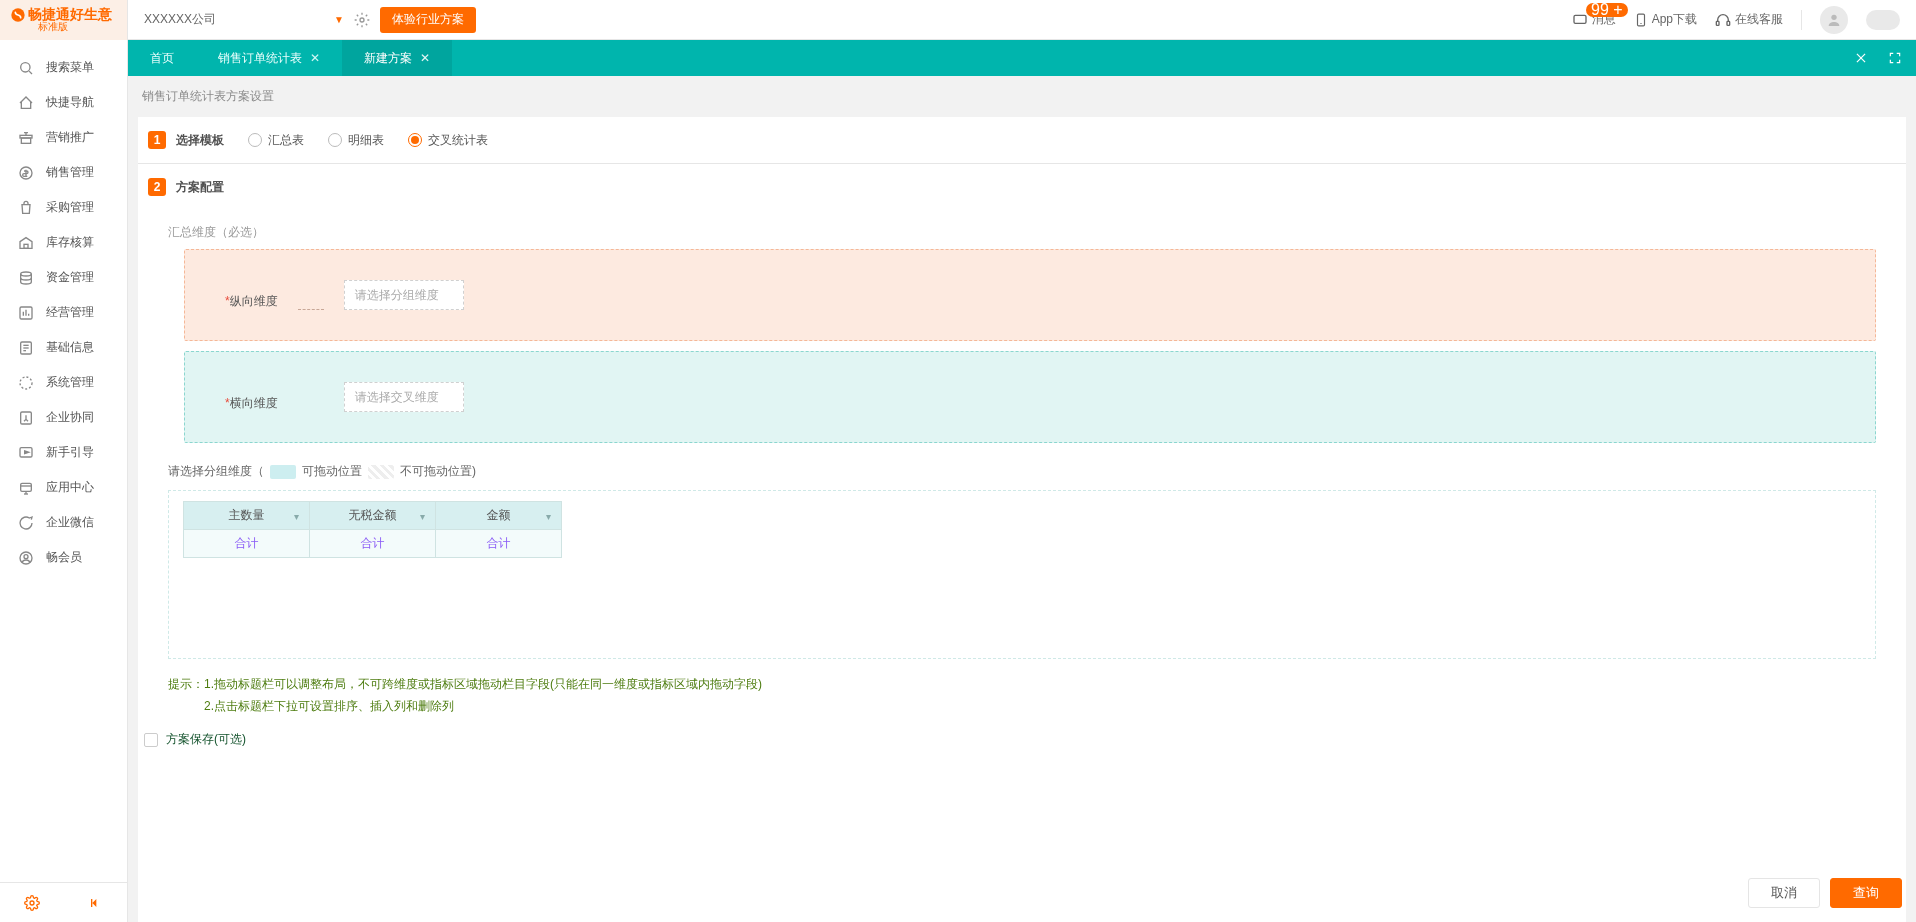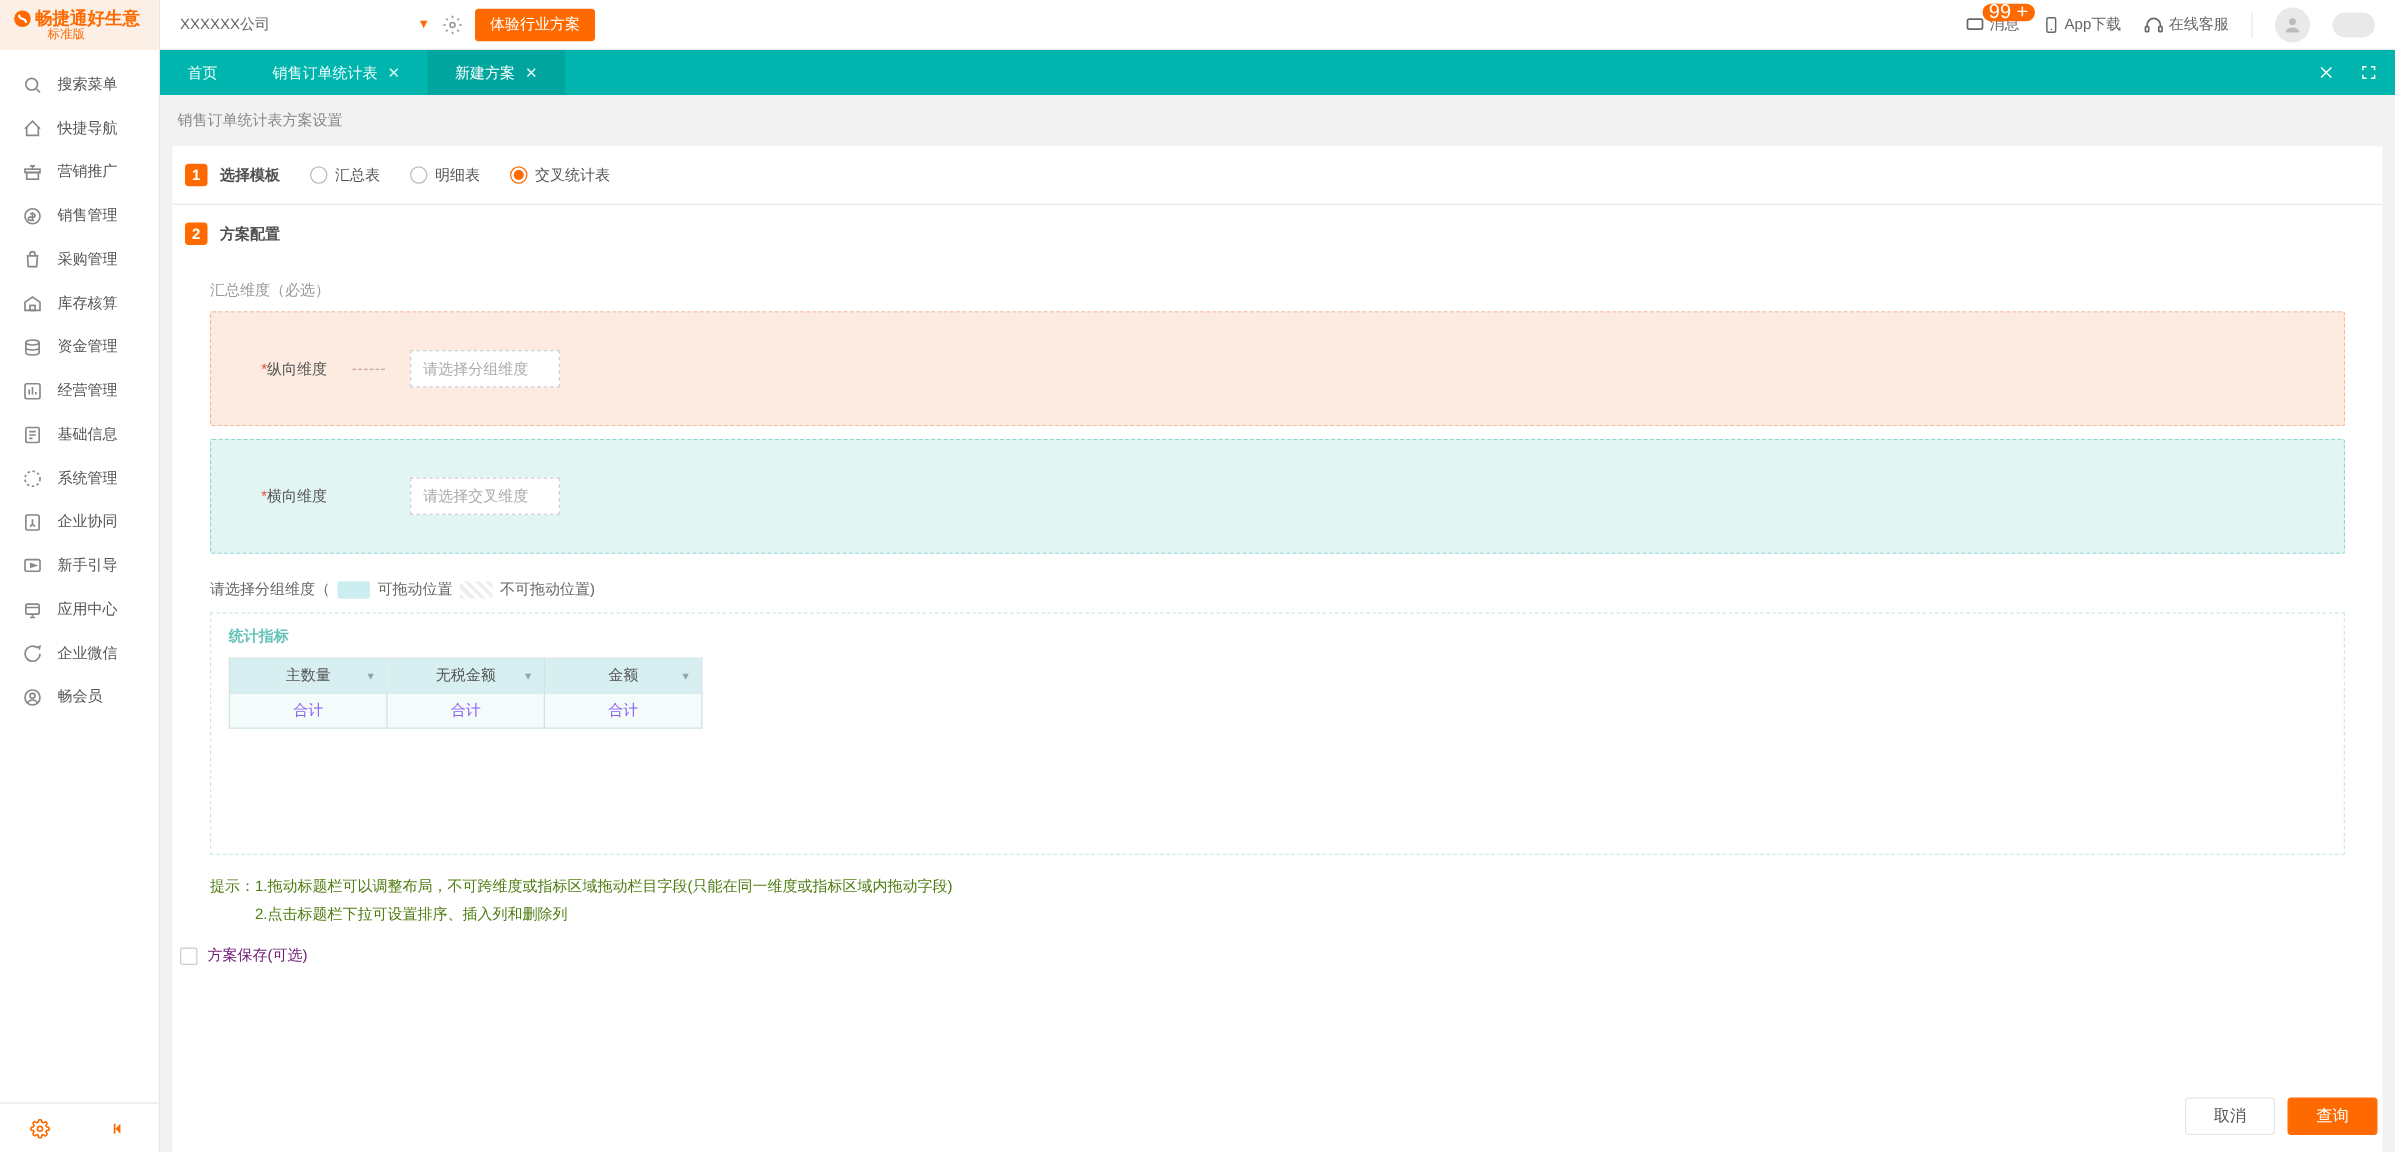--- a/index.html
+++ b/index.html
@@ -65,21 +65,21 @@
   .step-badge { width:18px; height:18px; background:var(--brand-orange); color:#fff; display:inline-flex; align-items:center; justify-content:center; border-radius:3px; font-size:12px; font-weight:700;}
   .step-label { font-weight:700; color:#505050;}
   .radio-group { display:flex; gap:24px; margin-left:14px;}
   .radio { display:flex; align-items:center; gap:6px; cursor:pointer; color:#555;}
   .radio .dot { width:14px; height:14px; border-radius:50%; border:1px solid #bbb; display:inline-flex; align-items:center; justify-content:center;}
   .radio.sel .dot { border-color:var(--brand-orange);}
   .radio.sel .dot::after { content:""; width:8px; height:8px; background:var(--brand-orange); border-radius:50%;}
 
   .cfg { padding:0 30px;}
   .cfg-title { color:#999; margin:14px 0 8px 0;}
-  .dim-box { border:1px dashed; padding:30px 10px 30px 40px; display:flex; align-items:center; gap:20px; border-radius:2px; margin-bottom:10px;}
+  .dim-box { border:1px dashed; padding:30px 10px 30px 40px; display:flex; align-items:flex-end; gap:20px; border-radius:2px; margin-bottom:10px;margin-left:16px;}
   .dim-box.vert { background:#fdeae0; border-color:#f5b797;}
   .dim-box.horz { background:#e1f5f3; border-color:#8bd6cf;}
   .req-star { color:#e74c3c;}
   .dim-label { color:#555;}
   .dash-line { width:26px; height:0; border-top:1px dashed #c8a797;}
   .dim-input { width:120px; height:30px; border:1px dashed #d0d0d0; background:#fff; display:flex; align-items:center; padding:0 10px; color:#aaa;}
 
   .legend-row { display:flex; align-items:center; gap:6px; color:#666; margin:20px 0 10px 0;}
   .sw { width:26px; height:14px; display:inline-block; border-radius:2px;}
   .sw.drag { background:#cdeef0;}
@@ -89,21 +89,21 @@
   .stat-title { color:#67c4ba; font-weight:700; margin-bottom:8px;}
   .stat-table { border-collapse:collapse;}
   .stat-table th, .stat-table td { border:1px solid #cfe3e2; font-weight:400;}
   .stat-table th { background:#d7eff0; height:28px; width:126px; position:relative; color:#555; cursor:pointer;}
   .th-caret { position:absolute; right:10px; top:50%; transform:translateY(-50%); color:#8aa; font-size:10px;}
   .stat-table td { background:#f3fbfb; height:28px; text-align:center; color:#8b5cf6; }
 
   .hints { color:#4d7c0f; margin-top:14px; line-height:22px; display:flex; gap:0;}
   .hint-lines { display:flex; flex-direction:column;}
 
-  .save-row { padding:14px 6px; display:flex; align-items:center; gap:8px; color:#701a75;}
+  .save-row { padding:14px 6px; display:flex; align-items:center; gap:8px; color:#14532d;}
   .chk { width:14px; height:14px; border:1px solid #ccc; border-radius:2px; display:inline-block; cursor:pointer;}
 
   
   .footer-actions { position:absolute; right:14px; bottom:14px; display:flex; gap:10px; }
   .btn { height:30px; padding:0 22px; border-radius:3px; border:1px solid var(--border); background:#fff; color:#555; cursor:pointer; font-size:13px;}
   .btn.primary { background:var(--brand-orange); border-color:var(--brand-orange); color:#fff;}
 
   svg { display:block; }
 </style>
 </head>
@@ -411,21 +411,20 @@
 
           <div class="legend-row">
             <span>请选择分组维度（</span>
             <span class="sw drag"></span>
             <span>可拖动位置</span>
             <span class="sw nodrag"></span>
             <span>不可拖动位置)</span>
           </div>
 
           <div class="stat-wrap">
-            <div class="stat-title">统计指标</div>
             <table class="stat-table">
               <thead>
                   <tr id="stat-head">
                     <th><span>主数量</span><span class="th-caret">▾</span></th>
                     <th><span>无税金额</span><span class="th-caret">▾</span></th>
                     <th><span>金额</span><span class="th-caret">▾</span></th>
                   </tr>
                 </thead>
               <tbody>
                   <tr id="stat-foot">

